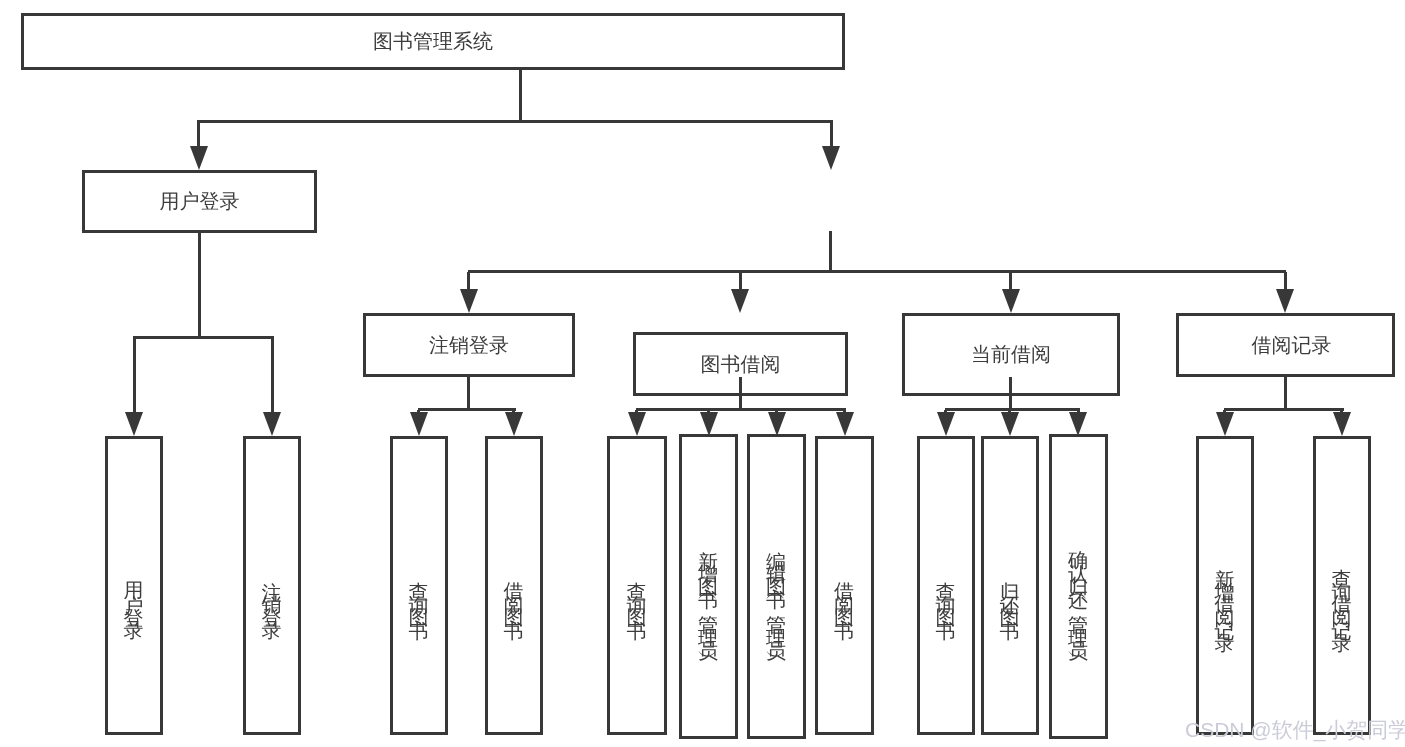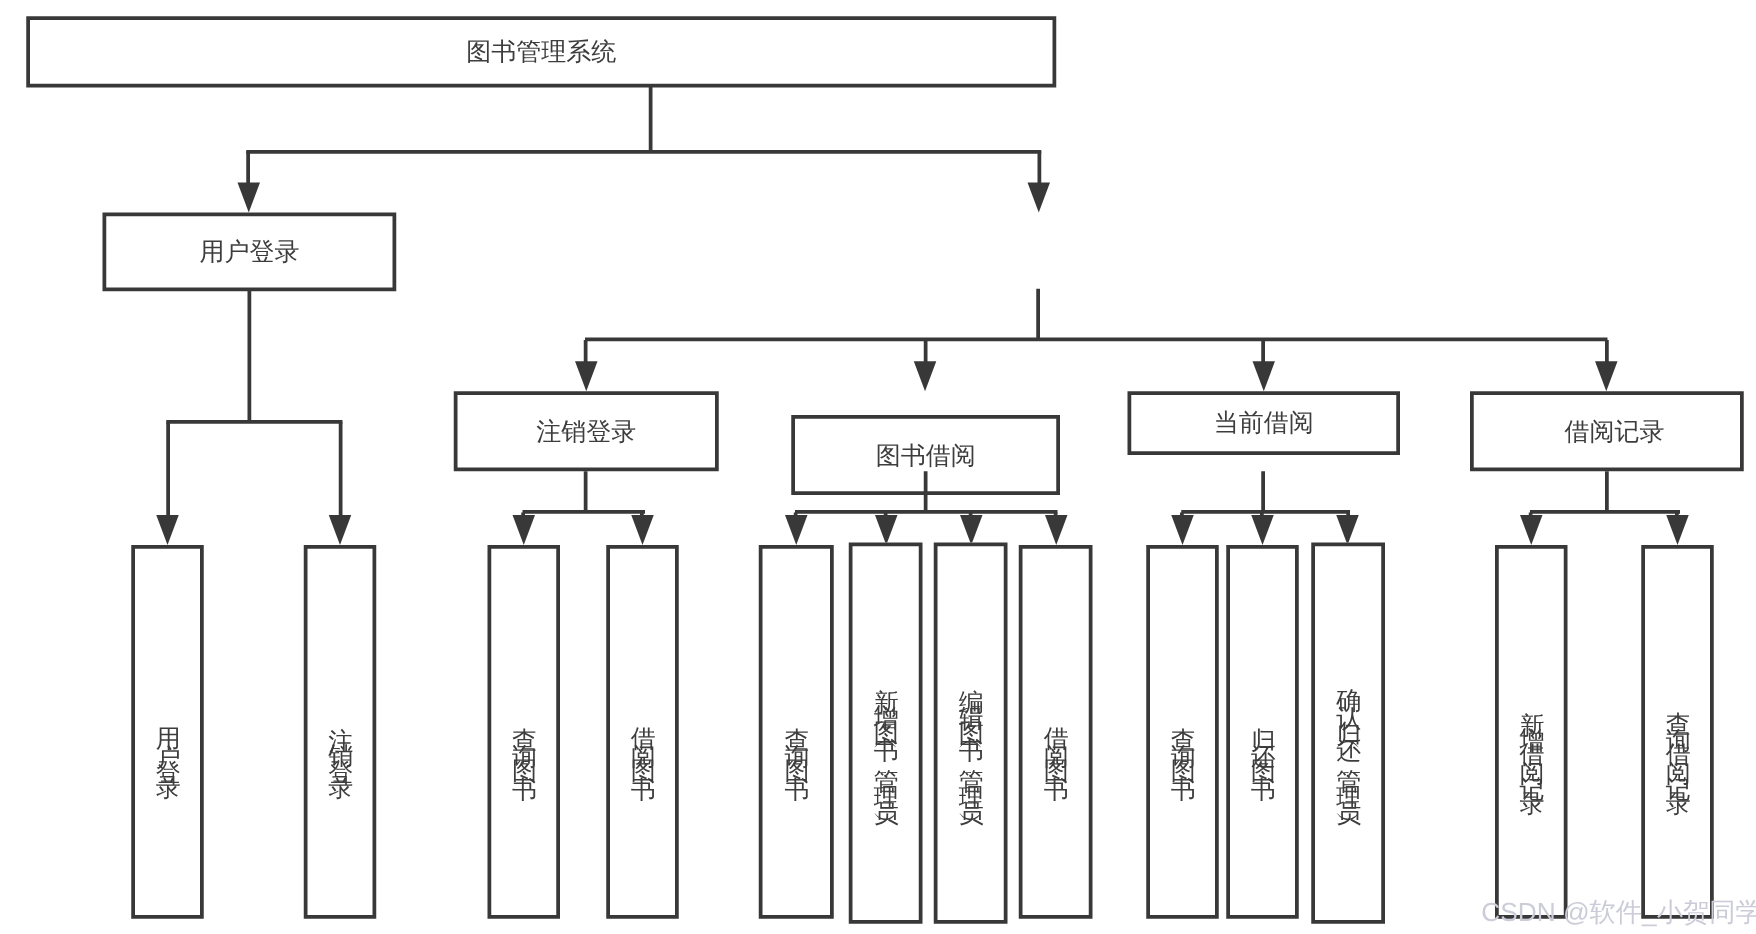--- a/index.html
+++ b/index.html
@@ -64,21 +64,21 @@
   <div class="arrow" style="left:1002px;top:289px;"></div>
   <div class="vline" style="left:1284px;top:272px;width:3px;height:18px;"></div>
   <div class="arrow" style="left:1276px;top:289px;"></div>
 
   <div class="node" style="left:363px;top:313px;width:212px;height:64px;">
     <span class="lbl">注销登录</span>
   </div>
   <div class="node" style="left:633px;top:313px;width:215px;height:64px;margin-top:19px;">
     <span class="lbl">图书借阅</span>
   </div>
-  <div class="node" style="left:902px;top:313px;width:218px;height:51px;">
+  <div class="node" style="left:902px;top:313px;width:218px;height:83px;">
     <span class="lbl">当前借阅</span>
   </div>
   <div class="node" style="left:1176px;top:313px;width:219px;height:64px;padding-left:12px;">
     <span class="lbl">借阅记录</span>
   </div>
 
   <div class="vline" style="left:467px;top:377px;width:3px;height:33px;"></div>
   <div class="hline" style="left:418px;top:408px;width:98px;height:3px;"></div>
   <div class="vline" style="left:417px;top:410px;width:3px;height:6px;"></div>
   <div class="arrow" style="left:410px;top:412px;"></div>

